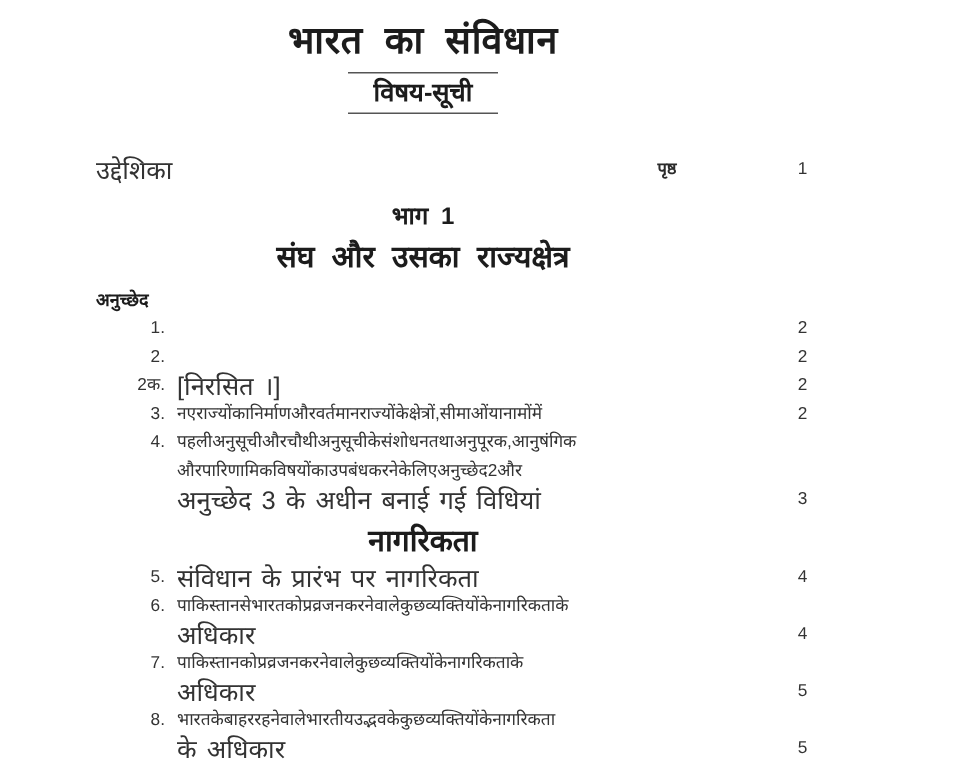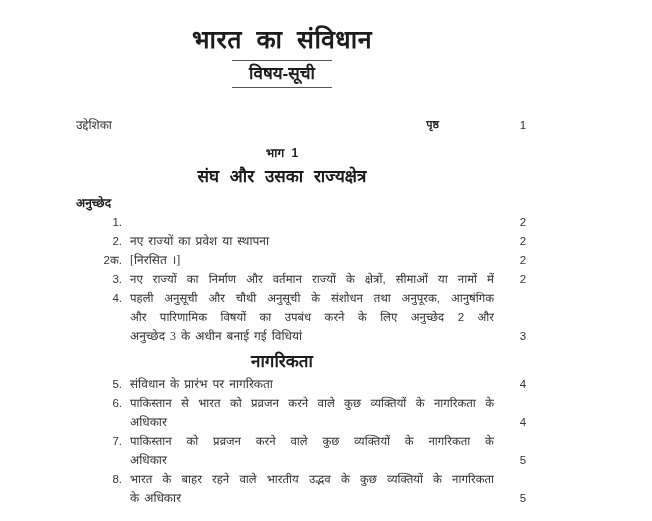--- a/index.html
+++ b/index.html
@@ -15,21 +15,21 @@
     font-family: "Liberation Serif", "DejaVu Serif", serif;
     color: #3a3a3a;
     -webkit-font-smoothing: antialiased;
   }
 
   .page {
     position: relative;
     width: 564px;
     height: 521px;
     box-sizing: border-box;
-    padding: 12px;
+    padding: 0;
   }
 
   
   .masthead {
     text-align: center;
     padding-top: 13px;
   }
   .doc-title {
     font-family: "Liberation Sans", "DejaVu Sans", sans-serif;
     font-size: 25px;
@@ -120,33 +120,33 @@
     font-family: "Liberation Sans", "DejaVu Sans", sans-serif;
     font-size: 11.5px;
     color: #333;
     line-height: 19px;
     word-spacing: 2px;
     white-space: nowrap;
     overflow: hidden;
   }
   .tline.just {
     display: flex;
-    justify-content: space-between;
+    justify-content: flex-start;
     white-space: normal;
   }
   .tline.just > span { white-space: nowrap; }
 
   .leadline {
     display: flex;
     align-items: flex-end;
     line-height: 19px;
   }
   .leadline .txt {
-    font-family: Liberation Serif, serif;
-    font-size: 12px;
+    font-family: Liberation Sans, sans-serif;
+    font-size: 17px;
     color: #333;
     word-spacing: 2px;
     white-space: nowrap;
     flex: 0 0 auto;
   }
   .leadline .dots {
     flex: 1 1 auto;
     overflow: hidden;
     height: 13px;
     margin: 0 2px 0 3px;
@@ -156,30 +156,30 @@
     background-repeat: repeat-x;
   }
 
   
   .row.preamble { padding-left: 64px; }
 
   
   .part-head {
     text-align: center;
     font-family: "Liberation Sans", "DejaVu Sans", sans-serif;
-    font-size: 12px;
+    font-size: 16px;
     font-weight: 700;
     color: #1c1c1c;
     margin-top: 9px;
     word-spacing: 4px;
   }
   .part-title {
     text-align: center;
     font-family: "Liberation Sans", "DejaVu Sans", sans-serif;
-    font-size: 17px;
+    font-size: 20px;
     font-weight: 700;
     color: #1c1c1c;
     margin-top: 3px;
     word-spacing: 6px;
   }
 
   .article-label {
     padding-left: 64px;
     font-family: "Liberation Sans", "DejaVu Sans", sans-serif;
     font-size: 12px;
@@ -230,21 +230,20 @@
           <div class="leadline">
             <span class="dots"></span>
           </div>
         </div>
         <div class="pageno">2</div>
       </div>
       <div class="row">
         <div class="num">2.</div>
         <div class="body">
           <div class="leadline">
-            <span class="txt">नए राज्यों का प्रवेश या स्थापना</span>
             <span class="dots"></span>
           </div>
         </div>
         <div class="pageno">2</div>
       </div>
       <div class="row">
         <div class="num">2क.</div>
         <div class="body">
           <div class="leadline">
             <span class="txt">[निरसित ।]</span>

